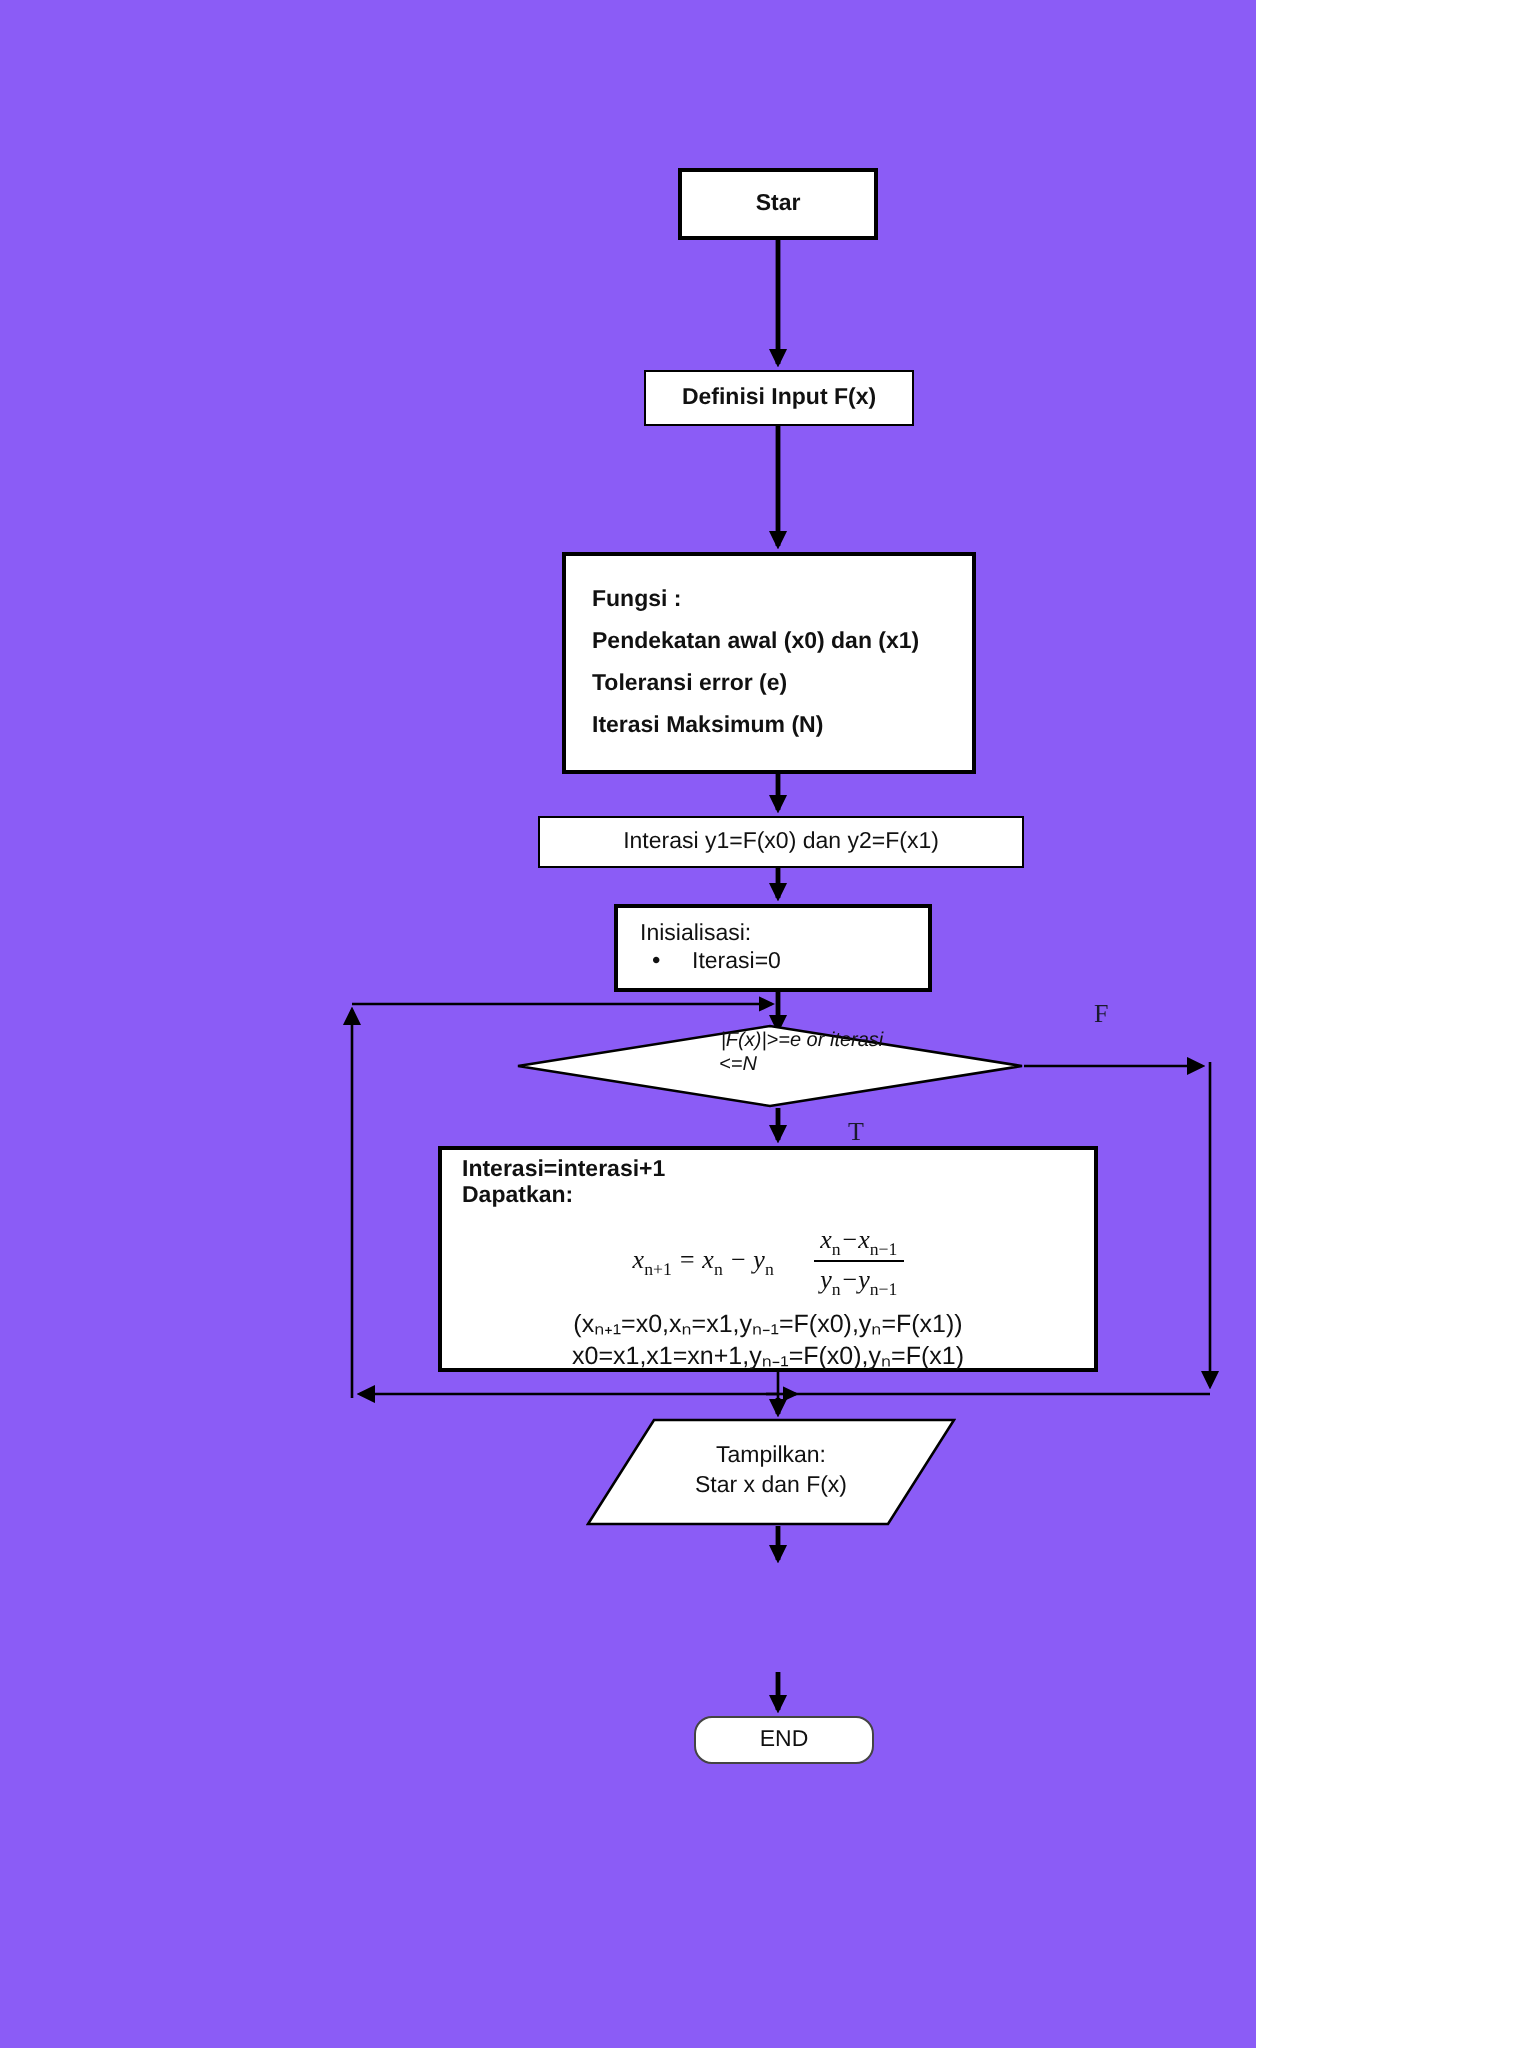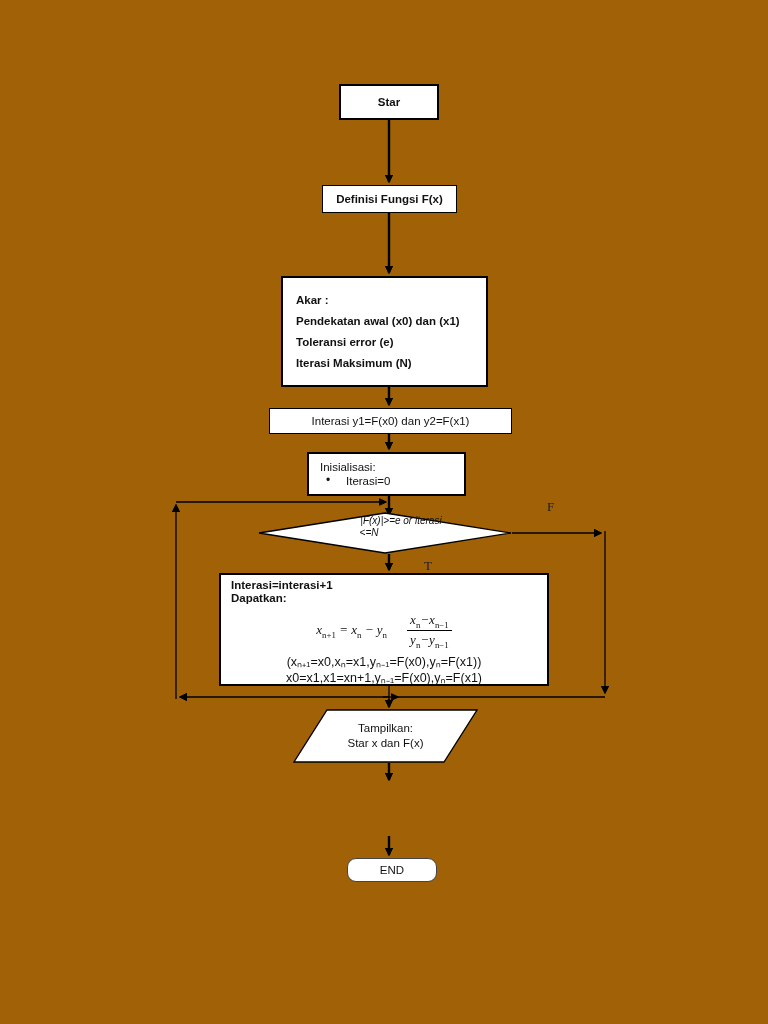--- a/index.html
+++ b/index.html
@@ -10,23 +10,23 @@
   }
   body {
     width: 768px;
     height: 1024px;
     font-family: "Liberation Sans", sans-serif;
     color: #111111;
     overflow: hidden;
   }
   #canvas {
     position: relative;
-    width: 768px;
+    width: 628px;
     height: 1024px;
-    background: #a16207;
+    background: #8b5cf6;
   }
 
   
   .node {
     position: absolute;
     box-sizing: border-box;
     display: flex;
     flex-direction: column;
     justify-content: center;
     background: #ffffff;
@@ -202,25 +202,25 @@
     <line class="thick" x1="389" y1="763" x2="389" y2="780" marker-end="url(#ar)"></line>
 
     <line class="thick" x1="389" y1="836" x2="389" y2="855" marker-end="url(#ar)"></line>
   </svg>
 
   <div class="node rect center" id="n-start">
     <span class="lbl">Star</span>
   </div>
 
   <div class="node rect-thin center" id="n-define">
-    <span class="lbl">Definisi Fungsi F(x)</span>
+    <span class="lbl">Definisi Input F(x)</span>
   </div>
 
   <div class="node rect lefttxt" id="n-input">
-    <span class="line">Akar :</span>
+    <span class="line">Fungsi :</span>
     <span class="line">Pendekatan awal (x0) dan (x1)</span>
     <span class="line">Toleransi error (e)</span>
     <span class="line">Iterasi Maksimum (N)</span>
   </div>
 
   <div class="node rect-thin center" id="n-getxy">
     <span class="lbl">Interasi y1=F(x0) dan y2=F(x1)</span>
   </div>
 
   <div class="node rect lefttxt" id="n-init">

